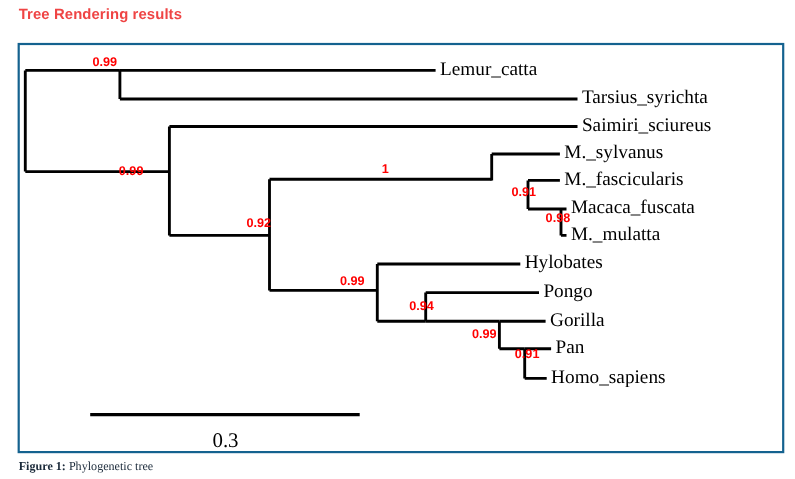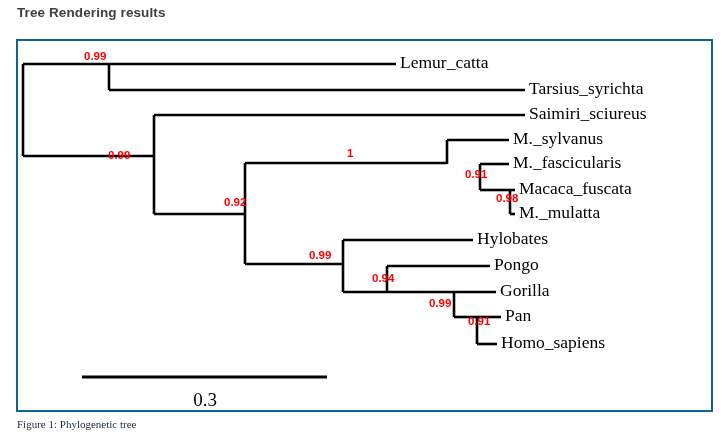--- a/index.html
+++ b/index.html
@@ -14,21 +14,21 @@
     overflow: hidden;
     position: relative;
   }
   #page-title {
     position: absolute;
     left: 17px;
     top: 5px;
     font-family: "Liberation Sans", sans-serif;
     font-size: 13.5px;
     font-weight: bold;
-    color: #404040;
+    color: #ef4444;
     letter-spacing: 0.1px;
     white-space: nowrap;
   }
   #tree-panel {
     position: absolute;
     left: 16px;
     top: 39px;
     width: 697px;
     height: 373px;
     border: 2px solid #14628f;
@@ -76,21 +76,21 @@
   #figure-caption {
     position: absolute;
     left: 17px;
     top: 418px;
     font-family: "Liberation Serif", serif;
     font-size: 11px;
     color: #1b2a3a;
     white-space: nowrap;
   }
   #figure-caption .cap-num {
-    font-weight: normal;
+    font-weight: bold;
   }
   #figure-caption .cap-text {
   }
 </style>
 </head>
 <body>
 
 <div id="page-title">Tree Rendering results</div>
 
 <div id="tree-panel">

